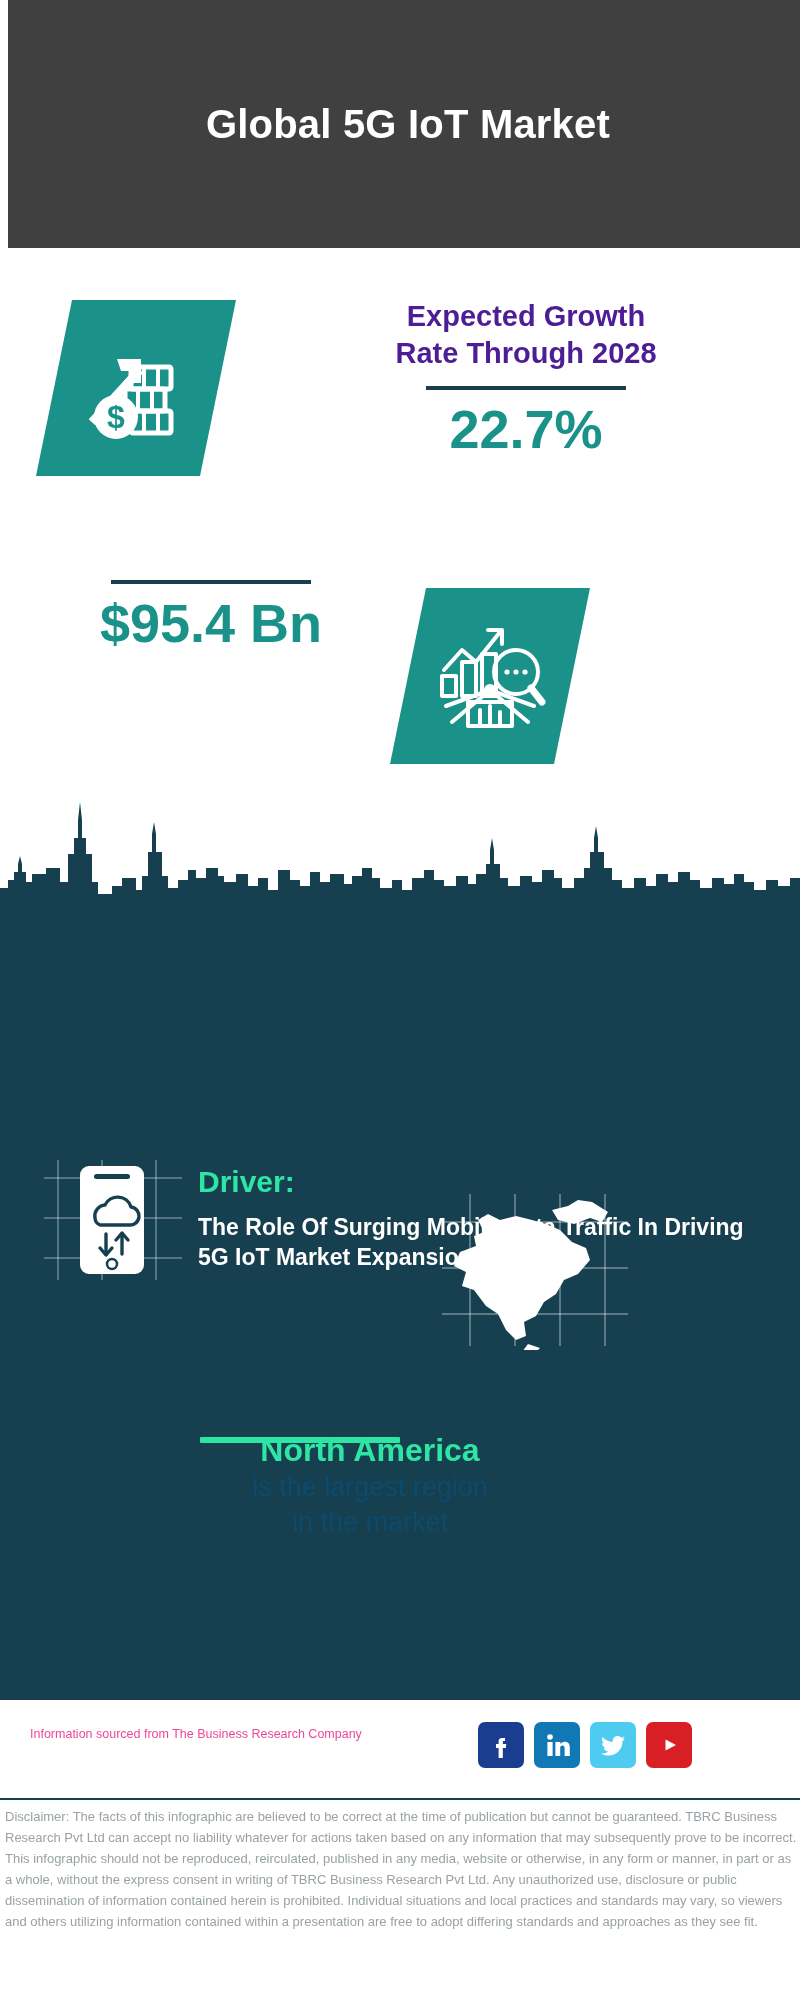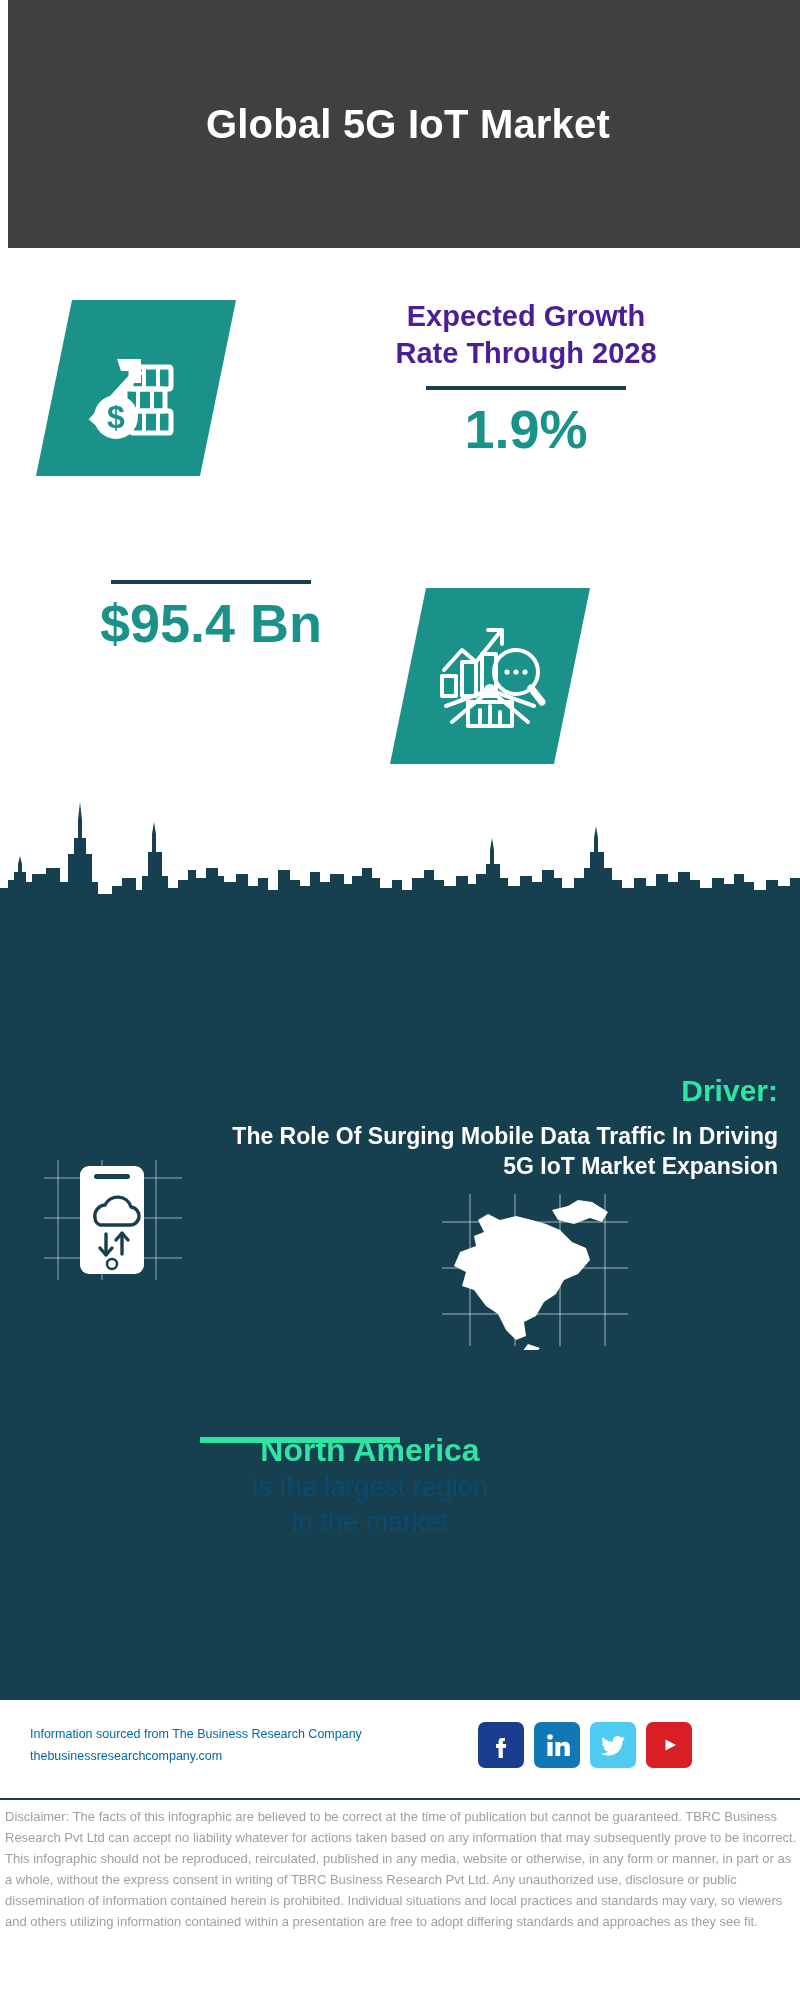--- a/index.html
+++ b/index.html
@@ -70,21 +70,21 @@
     position:absolute; left:0; top:782px; width:800px; height:128px;
     overflow:hidden;
   }
   .skyline svg{ display:block; }
 
   
   .driver-icon{
     position:absolute; left:40px; top:1150px; width:150px; height:140px;
   }
   .driver-text{
-    position:absolute; left:198px; top:1073px; width:580px; text-align:right;
+    position:absolute; left:198px; top:1164px; width:580px; text-align:left;
   }
   .driver-title{
     color:#2ee5a3; font-size:30px; font-weight:700; line-height:1.2;
     margin-bottom:12px;
   }
   .driver-body{
     color:#ffffff; font-size:23px; font-weight:700; line-height:1.32;
   }
 
   .mid-rule{
@@ -110,21 +110,21 @@
   .footer{
     position:absolute; left:0; top:1700px; width:800px; height:300px;
     background:#ffffff;
   }
   .footer-top{
     position:absolute; left:0; top:0; width:800px; height:98px;
     display:flex; align-items:center;
   }
   .src{
     position:absolute; left:30px; top:24px; width:420px;
-    color:#0369a1; font-size:12.5px; line-height:1.75;
+    color:#ec4899; font-size:12.5px; line-height:1.75;
   }
   .src div{ white-space:nowrap; }
   .social{
     position:absolute; left:478px; top:22px;
     display:flex; gap:10px; align-items:center;
   }
   .sicon{
     width:46px; height:46px; border-radius:7px;
     display:flex; align-items:center; justify-content:center;
   }
@@ -174,21 +174,21 @@
 
     <circle cx="35" cy="84" r="22" fill="#ffffff"></circle>
     <text x="35" y="95" font-family="'Liberation Sans',sans-serif" font-size="32" font-weight="700" fill="#1a9289" text-anchor="middle">$</text>
   </svg>
 </div>
 
 <div class="stat stat-growth">
   <div class="label">Expected Growth
 Rate Through 2028</div>
   <div class="rule"></div>
-  <div class="value">1.9%</div>
+  <div class="value">22.7%</div>
 </div>
 
 <div class="stat stat-size">
   <div class="rule"></div>
   <div class="value">$95.4 Bn</div>
 </div>
 
 <div class="par right">
   <svg width="116" height="116" viewBox="0 0 116 116">
     <g stroke="#ffffff" stroke-width="4" fill="none" stroke-linecap="round" stroke-linejoin="round">
@@ -282,21 +282,20 @@
     <path fill="#ffffff" d="M128,16 L112,20 L118,30 L134,34 L150,28 L162,32 L168,22 L152,12 L138,10 Z"></path>
     <path fill="#ffffff" d="M88,154 L82,162 L92,166 L100,158 Z"></path>
   </svg>
 </div>
 
 <div class="footer">
   <div class="footer-top"></div>
 
   <div class="src">
     <div>Information sourced from The Business Research Company</div>
-    <div>thebusinessresearchcompany.com</div>
   </div>
 
   <div class="social">
     <div class="sicon fb">
       <svg width="30" height="30" viewBox="0 0 30 30">
           <path fill="#ffffff" d="M19 8h-3.2C13.7 8 12.6 9.4 12.6 11.6V14H10v4h2.6v10h4.2V18h3l.5-4h-3.5v-1.9c0-.7.2-1.1 1.1-1.1H19V8z"></path>
         </svg>
     </div>
     <div class="sicon li">
       <svg width="30" height="30" viewBox="0 0 30 30">

